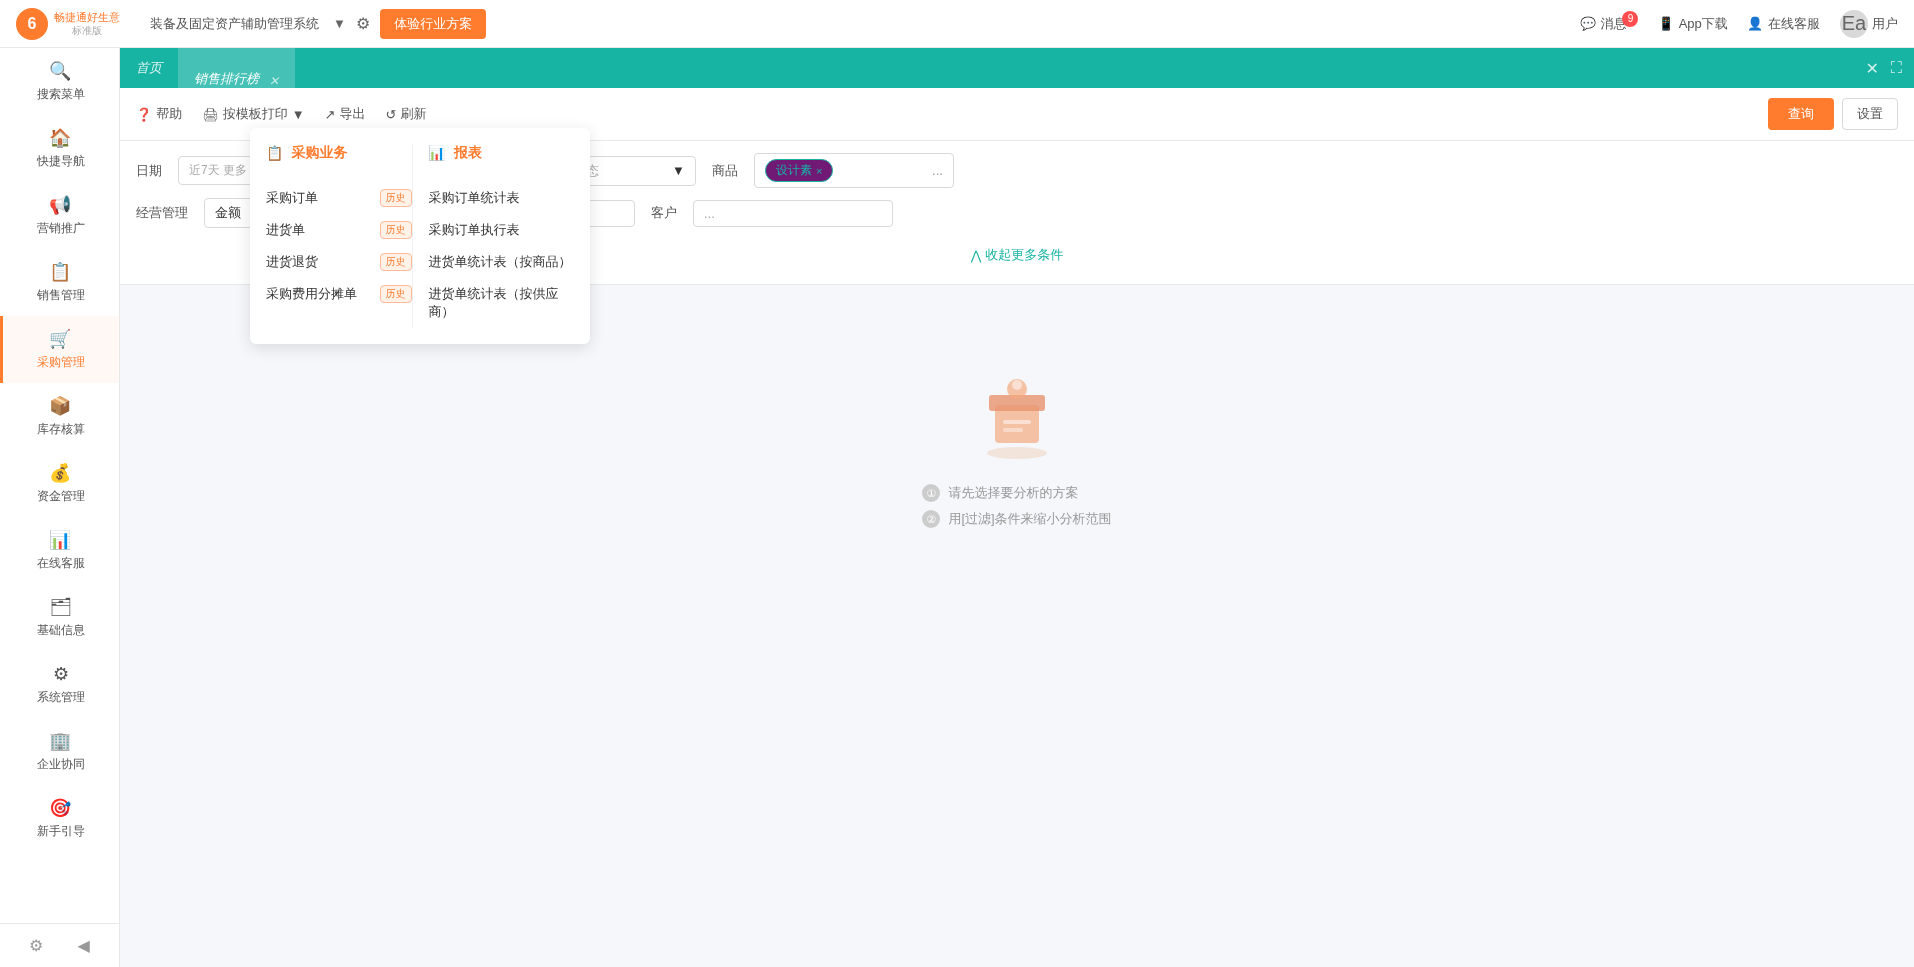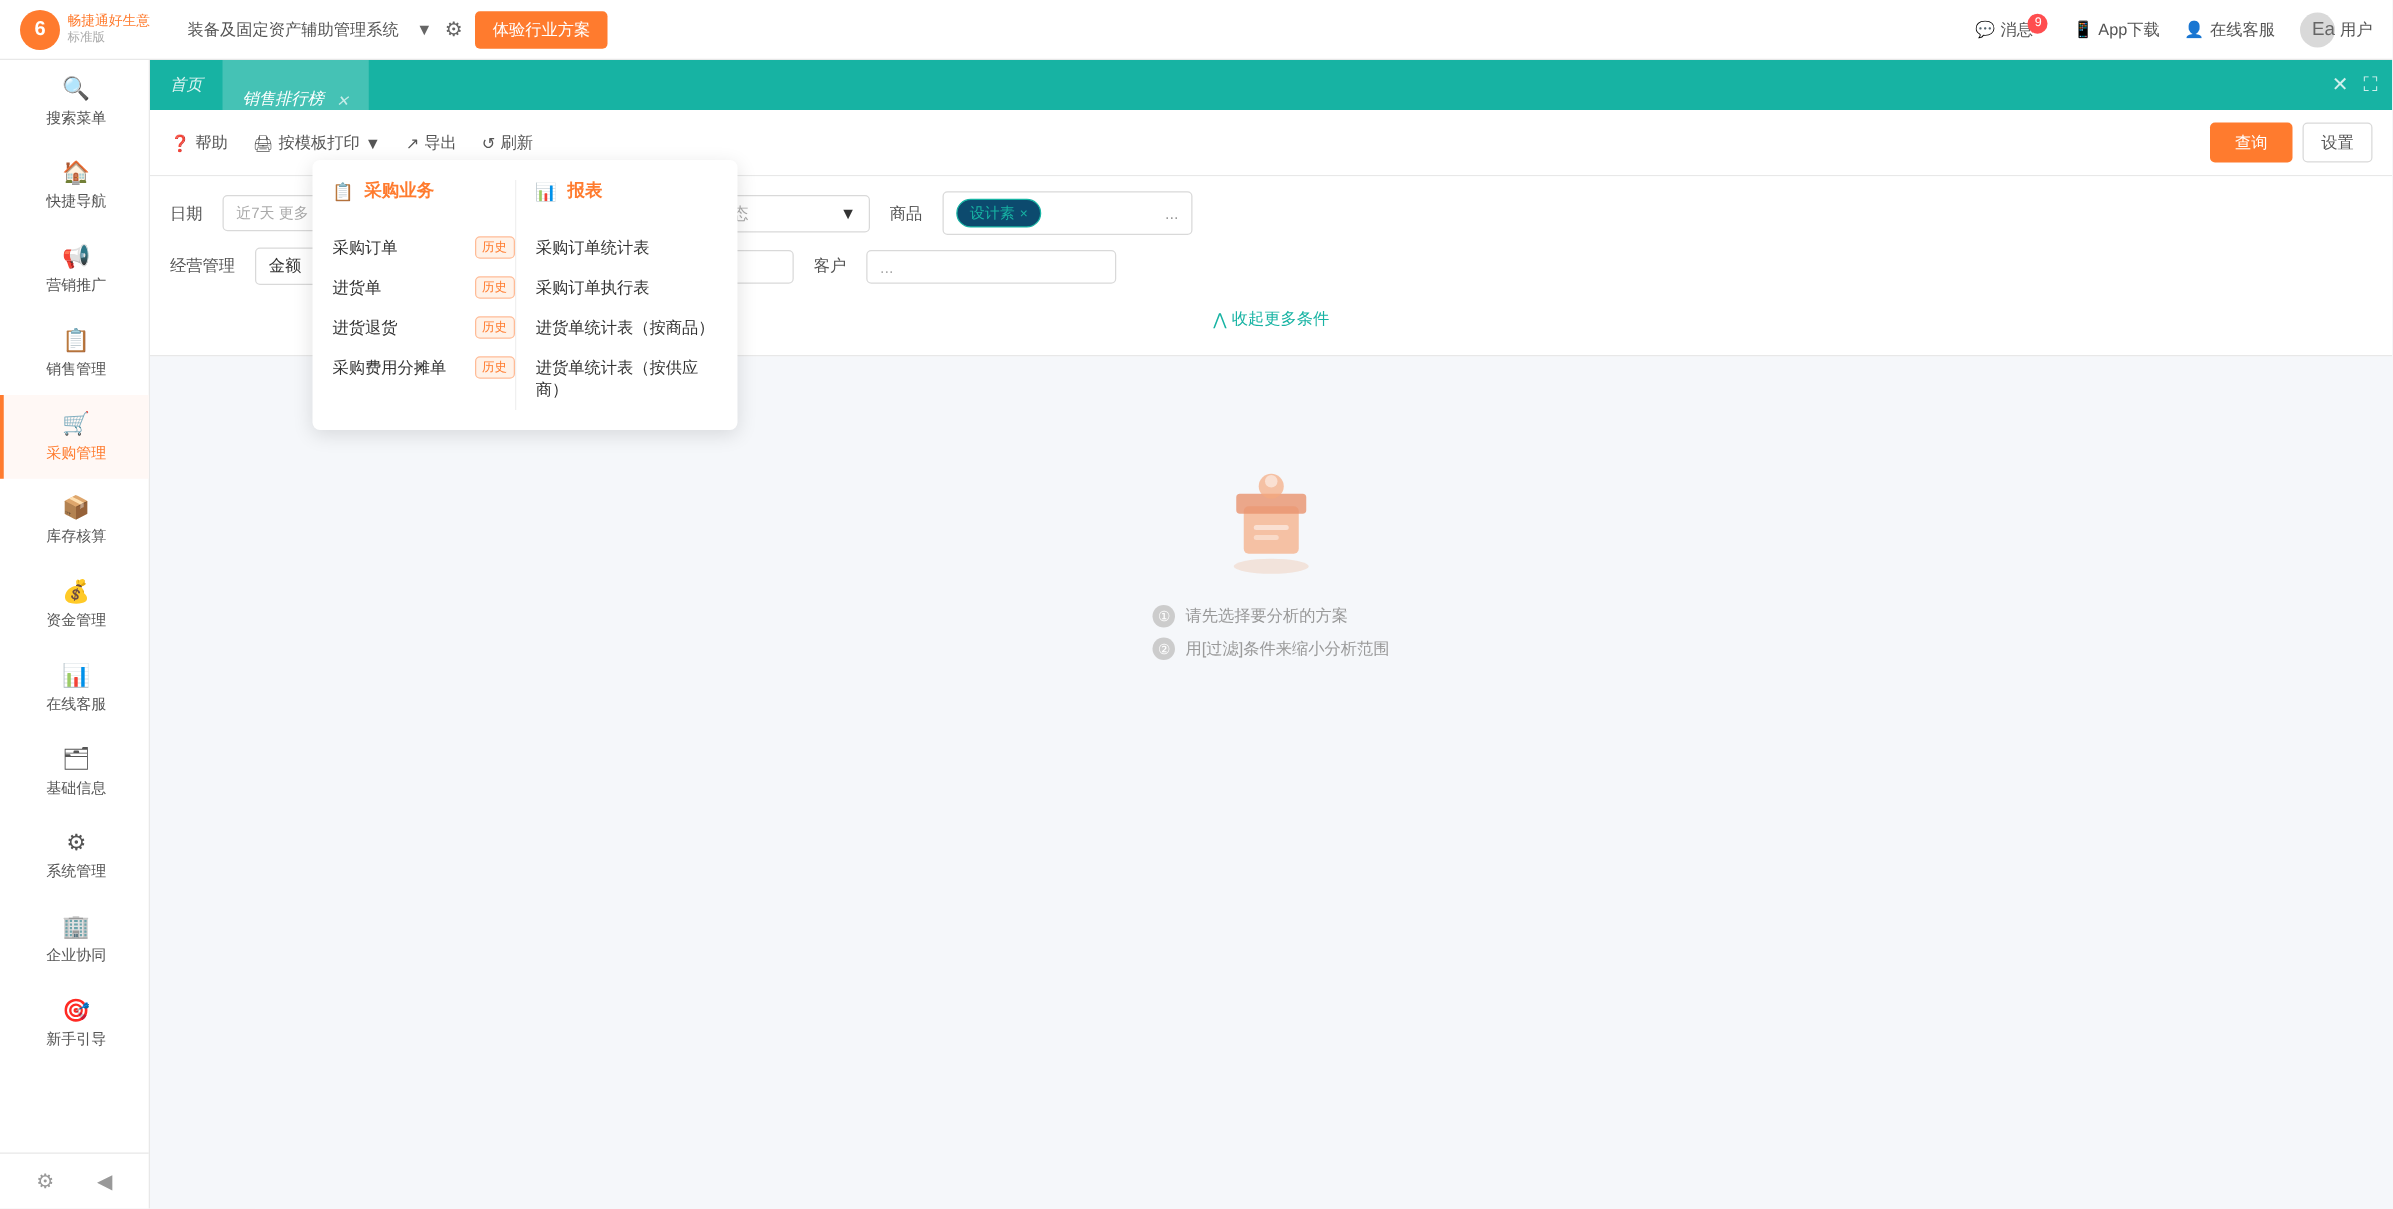--- a/index.html
+++ b/index.html
@@ -11,28 +11,28 @@
     .main-area { display: flex; flex: 1; overflow: hidden; }
     .sidebar { width: 120px; background: #fff; border-right: 1px solid #e8e8e8; display: flex; flex-direction: column; flex-shrink: 0; }
     .content-area { flex: 1; display: flex; flex-direction: column; overflow: hidden; }
     .tab-bar { background: #17b3a3; height: 40px; display: flex; align-items: center; padding: 0 0; flex-shrink: 0; }
     .page-content { flex: 1; background: #f5f7fa; overflow: auto; position: relative; }
 
     
     .top-bar-left { display: flex; align-items: center; gap: 10px; }
     .logo-area { display: flex; align-items: center; gap: 6px; margin-right: 20px; }
     .logo-icon { width: 32px; height: 32px; background: #ff7b2e; border-radius: 50%; display: flex; align-items: center; justify-content: center; color: #fff; font-size: 16px; font-weight: bold; }
-    .logo-text { font-size: 11px; color: #ff7b2e; line-height: 1.3; }
+    .logo-text { font-size: 11px; color: #ff7b2e; line-height: 1.3; text-align: center; }
     .top-bar-dropdown { color: #666; cursor: pointer; margin-left: 4px; }
     .top-bar-gear { color: #666; cursor: pointer; font-size: 16px; }
     .industry-btn { background: #ff7b2e; color: #fff; border: none; border-radius: 4px; padding: 6px 14px; cursor: pointer; font-size: 13px; }
     .top-bar-right { margin-left: auto; display: flex; align-items: center; gap: 20px; }
     .top-bar-right-item { display: flex; align-items: center; gap: 4px; color: #555; cursor: pointer; font-size: 13px; }
     .badge { background: #ff4d4f; color: #fff; border-radius: 10px; font-size: 10px; padding: 0 5px; min-width: 16px; height: 16px; display: inline-flex; align-items: center; justify-content: center; margin-left: -8px; margin-top: -10px; }
-    .user-avatar { width: 28px; height: 28px; background: #d9d9d9; border-radius: 50%; display: flex; align-items: center; justify-content: flex-end; color: #666; font-size: 15px; }
+    .user-avatar { width: 28px; height: 28px; background: #d9d9d9; border-radius: 50%; display: flex; align-items: center; justify-content: center; color: #666; font-size: 20px; }
 
     
     .sidebar-item { display: flex; flex-direction: column; align-items: center; justify-content: center; padding: 12px 4px; cursor: pointer; color: #555; gap: 4px; font-size: 12px; border-left: 3px solid transparent; }
     .sidebar-item.active { color: #ff7b2e; background: #fff8f5; border-left-color: #ff7b2e; }
     .sidebar-icon { font-size: 18px; }
     .sidebar-footer { margin-top: auto; display: flex; align-items: center; justify-content: space-around; padding: 12px; border-top: 1px solid #e8e8e8; }
     .sidebar-footer-icon { color: #999; cursor: pointer; font-size: 16px; }
 
     
     .tab-item { display: flex; align-items: center; gap: 6px; padding: 0 16px; height: 40px; color: rgba(255,255,255,0.85); cursor: pointer; font-size: 13px; font-style: italic; }
@@ -41,21 +41,21 @@
     .tab-bar-right { margin-left: auto; display: flex; align-items: center; gap: 12px; padding-right: 12px; }
     .tab-bar-icon { color: rgba(255,255,255,0.8); cursor: pointer; font-size: 16px; }
 
     
     .filter-bar { background: #fff; padding: 12px 16px; border-bottom: 1px solid #e8e8e8; }
     .filter-row { display: flex; align-items: center; gap: 16px; margin-bottom: 10px; flex-wrap: wrap; }
     .filter-row:last-child { margin-bottom: 0; }
     .filter-label { color: #555; font-size: 13px; white-space: nowrap; }
     .filter-input { border: 1px solid #d9d9d9; border-radius: 4px; padding: 5px 10px; font-size: 13px; color: #333; min-width: 180px; background: #fff; cursor: pointer; display: flex; align-items: center; gap: 6px; }
     .filter-select { border: 1px solid #d9d9d9; border-radius: 4px; padding: 5px 10px; font-size: 13px; color: #333; min-width: 160px; background: #fff; cursor: pointer; display: flex; align-items: center; justify-content: space-between; }
-    .filter-tag { background: #0c4a6e; border: 1px solid #17b3a3; border-radius: 12px; padding: 2px 10px; color: #17b3a3; font-size: 12px; display: flex; align-items: center; gap: 4px; }
+    .filter-tag { background: #701a75; border: 1px solid #17b3a3; border-radius: 12px; padding: 2px 10px; color: #17b3a3; font-size: 12px; display: flex; align-items: center; gap: 4px; }
     .filter-tag-close { cursor: pointer; color: #17b3a3; font-size: 11px; }
     .filter-more { color: #999; cursor: pointer; }
     .query-btn { background: #ff7b2e; color: #fff; border: none; border-radius: 4px; padding: 6px 20px; cursor: pointer; font-size: 13px; }
     .setting-btn { background: #fff; color: #555; border: 1px solid #d9d9d9; border-radius: 4px; padding: 6px 14px; cursor: pointer; font-size: 13px; }
     .toolbar-btn { display: flex; align-items: center; gap: 4px; color: #555; cursor: pointer; font-size: 13px; }
     .collapse-btn { color: #17b3a3; cursor: pointer; font-size: 13px; display: flex; align-items: center; gap: 4px; text-align: center; padding: 8px; }
 
     
     .dropdown-menu { position: absolute; top: 40px; left: 130px; background: #fff; box-shadow: 0 4px 16px rgba(0,0,0,0.12); border-radius: 6px; z-index: 100; padding: 16px; display: flex; gap: 0; min-width: 340px; }
     .dropdown-col { flex: 1; }

